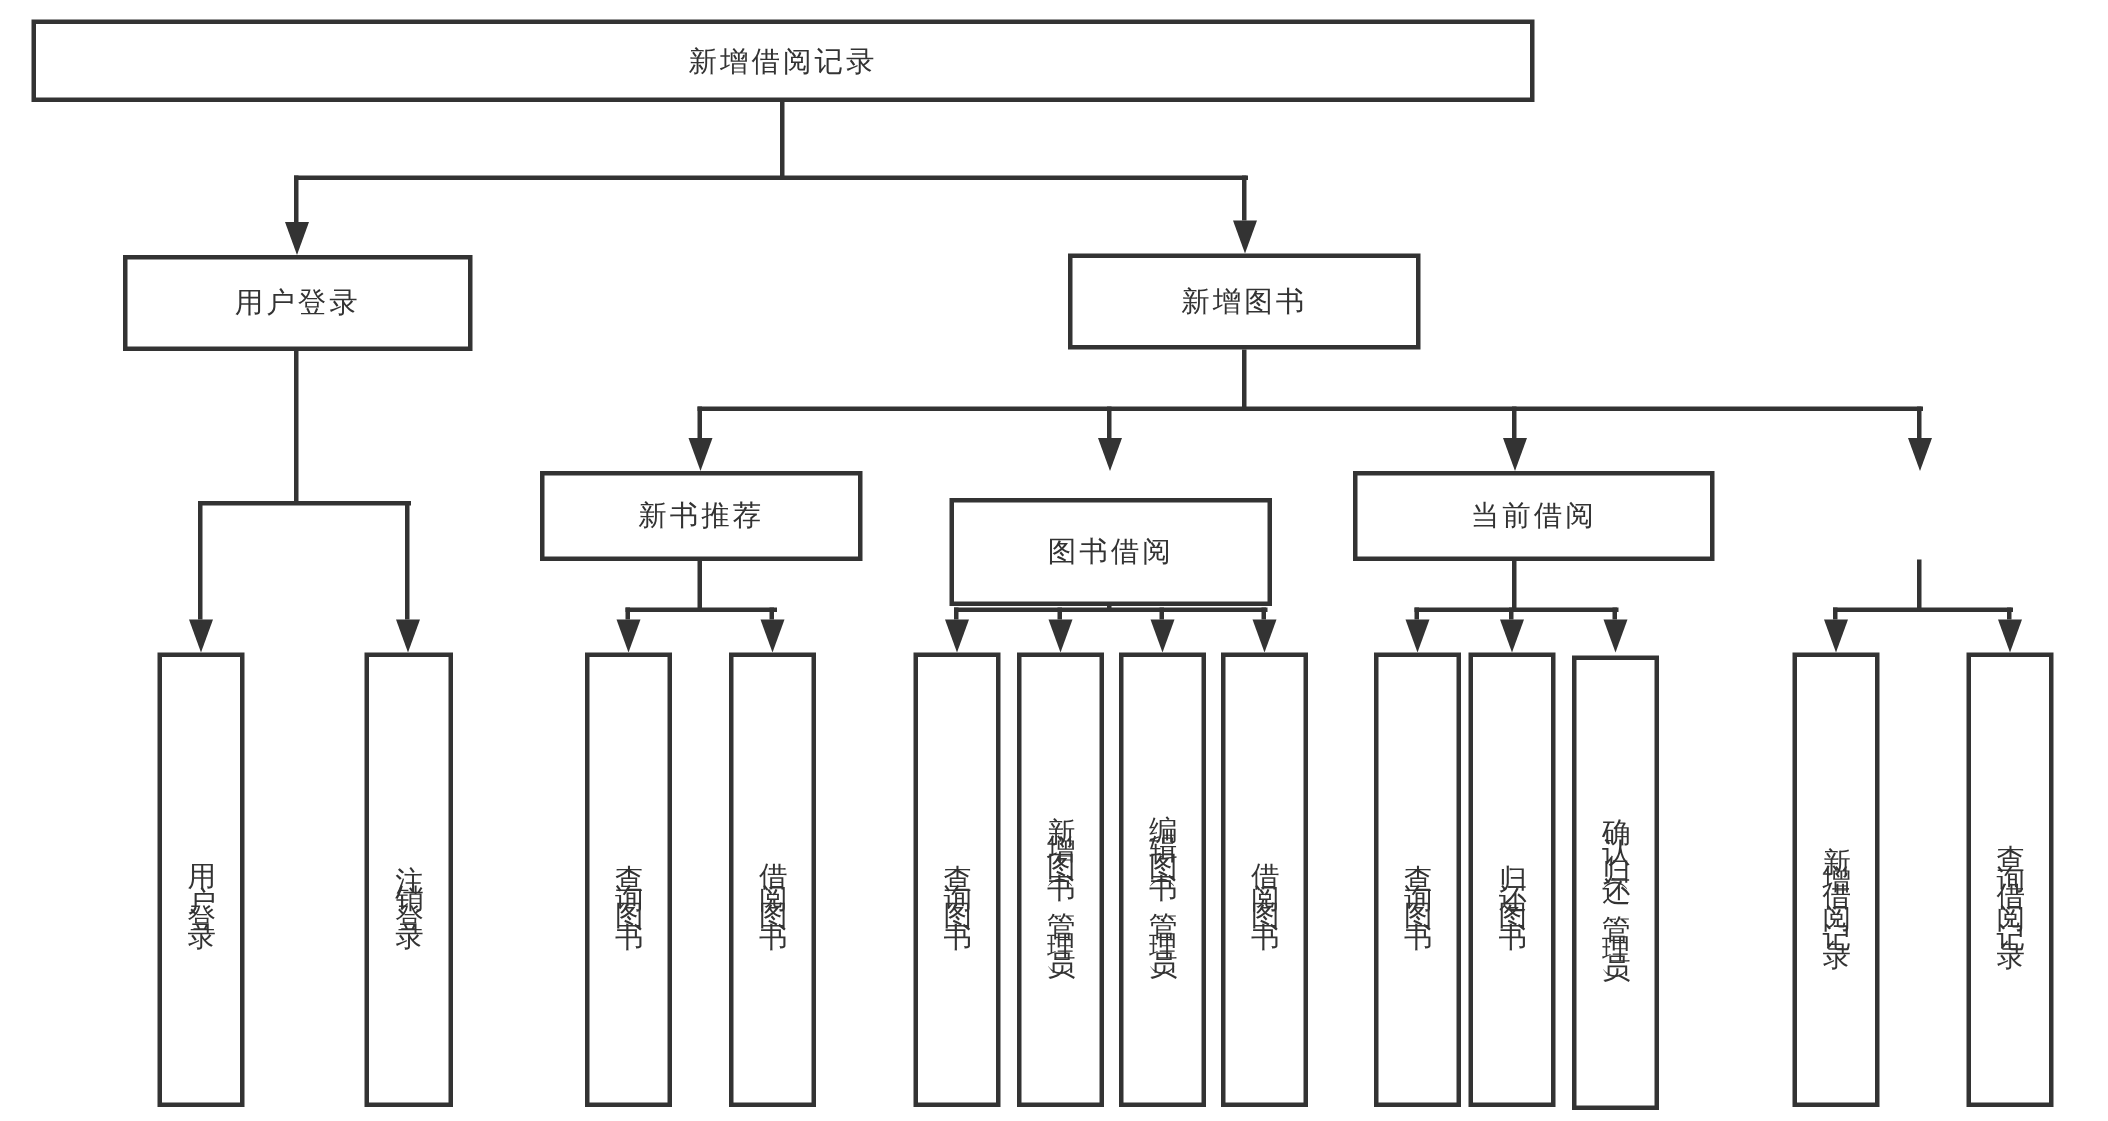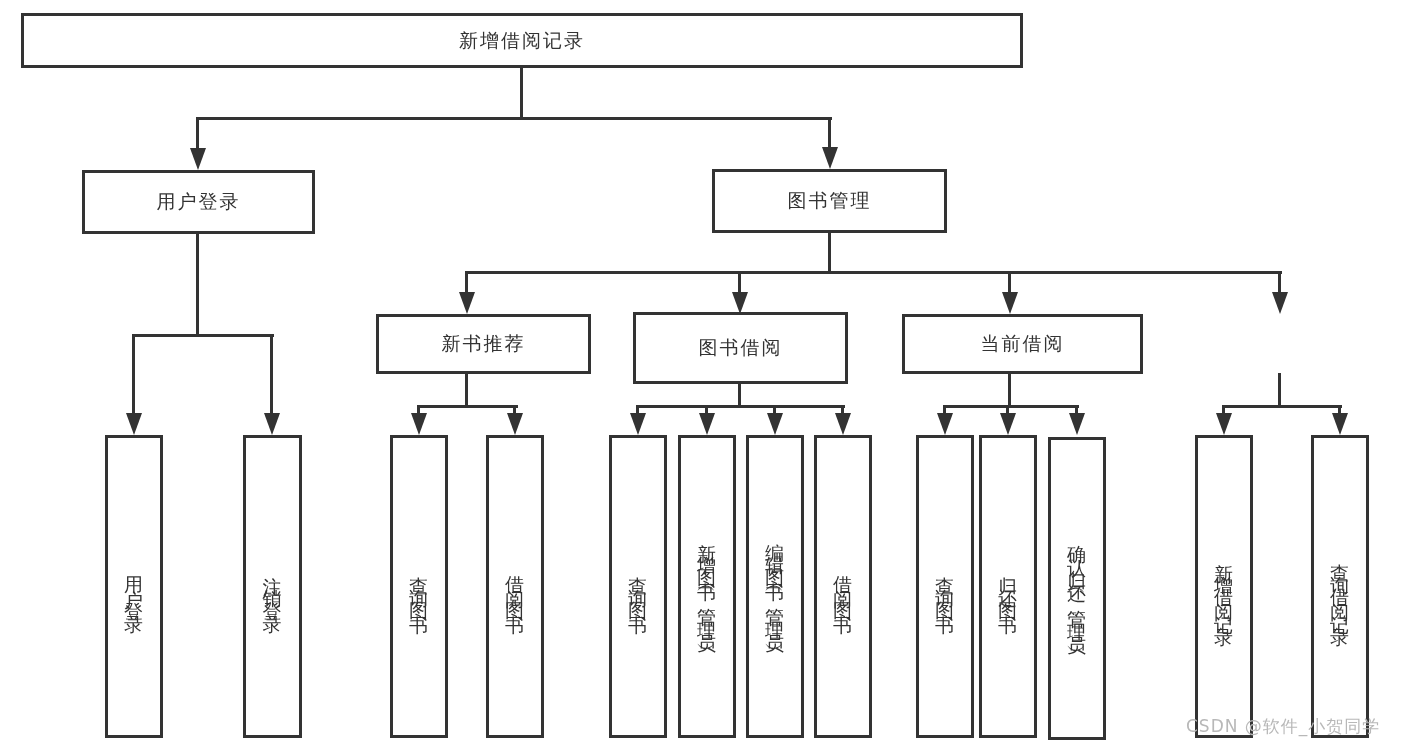--- a/index.html
+++ b/index.html
@@ -74,39 +74,39 @@
 
   <div class="line" style="left:520px;top:68px;width:3px;height:50px"></div>
   <div class="line" style="left:196px;top:117px;width:636px;height:3px"></div>
   <div class="adrop" style="left:196px;top:117px;height:31px"></div>
   <div class="adrop" style="left:828px;top:117px;height:30px"></div>
 
   <div class="box" style="left:82px;top:170px;width:233px;height:64px">
     <span>用户登录</span>
   </div>
   <div class="box" style="left:712px;top:169px;width:235px;height:64px">
-    <span>图书管理</span>
+    <span>新增图书</span>
   </div>
 
   <div class="line" style="left:196px;top:233px;width:3px;height:102px"></div>
   <div class="line" style="left:132px;top:334px;width:142px;height:3px"></div>
   <div class="adrop" style="left:132px;top:334px;height:79px"></div>
   <div class="adrop" style="left:270px;top:334px;height:79px"></div>
 
   <div class="line" style="left:828px;top:232px;width:3px;height:40px"></div>
   <div class="line" style="left:465px;top:271px;width:817px;height:3px"></div>
   <div class="adrop" style="left:465px;top:271px;height:21px"></div>
   <div class="adrop" style="left:738px;top:271px;height:21px"></div>
   <div class="adrop" style="left:1008px;top:271px;height:21px"></div>
   <div class="adrop" style="left:1278px;top:271px;height:21px"></div>
 
-  <div class="box" style="left:376px;top:314px;width:215px;height:60px">
+  <div class="box" style="left:360px;top:314px;width:215px;height:60px">
     <span>新书推荐</span>
   </div>
-  <div class="box" style="left:633px;top:312px;width:215px;height:72px">
+  <div class="box" style="left:633px;top:332px;width:215px;height:72px">
     <span>图书借阅</span>
   </div>
   <div class="box" style="left:902px;top:314px;width:241px;height:60px">
     <span>当前借阅</span>
   </div>
 
   <div class="line" style="left:465px;top:373px;width:3px;height:34px"></div>
   <div class="line" style="left:417px;top:405px;width:101px;height:3px"></div>
   <div class="adrop" style="left:417px;top:405px;height:8px"></div>
   <div class="adrop" style="left:513px;top:405px;height:8px"></div>
@@ -166,17 +166,14 @@
     <span>确认归还（管理员）</span>
   </div>
 
   <div class="box vbox" style="left:1195px;top:435px;width:58px;height:303px">
     <span>新增借阅记录</span>
   </div>
   <div class="box vbox" style="left:1311px;top:435px;width:58px;height:303px">
     <span>查询借阅记录</span>
   </div>
 
-  <div class="watermark">
-    <span>CSDN @软件_小贺同学</span>
-  </div>
 
 </div>
 
 </body></html>

